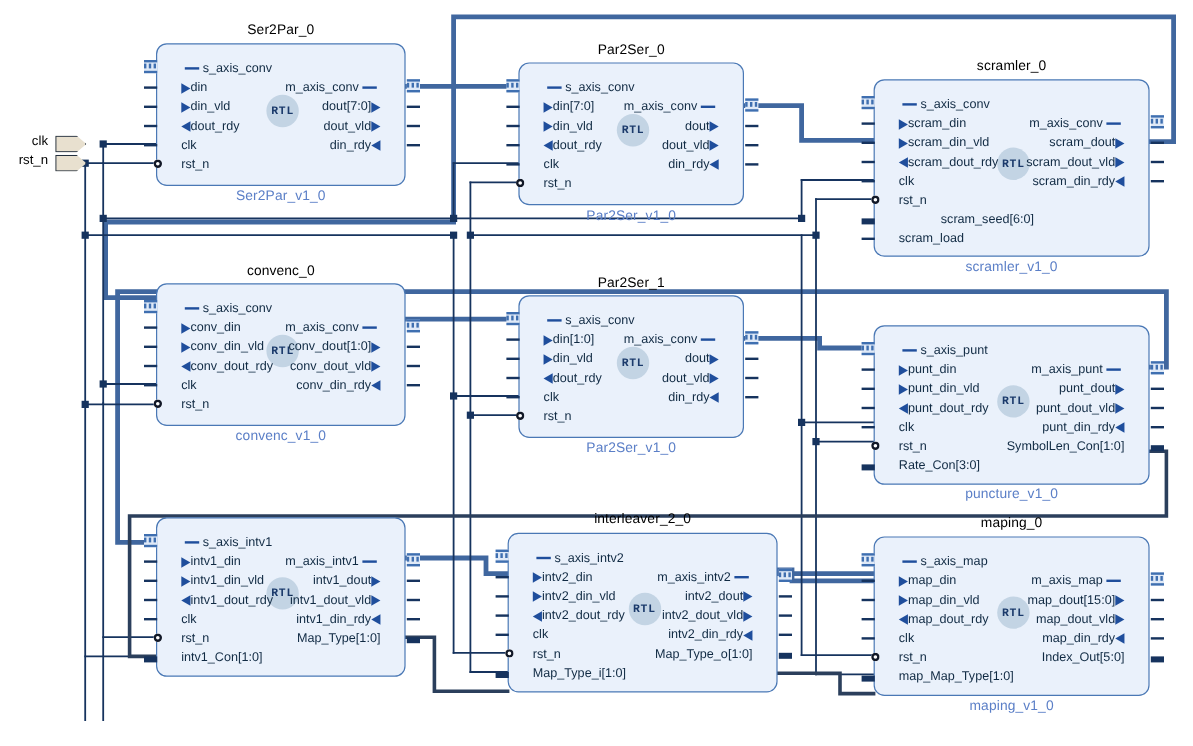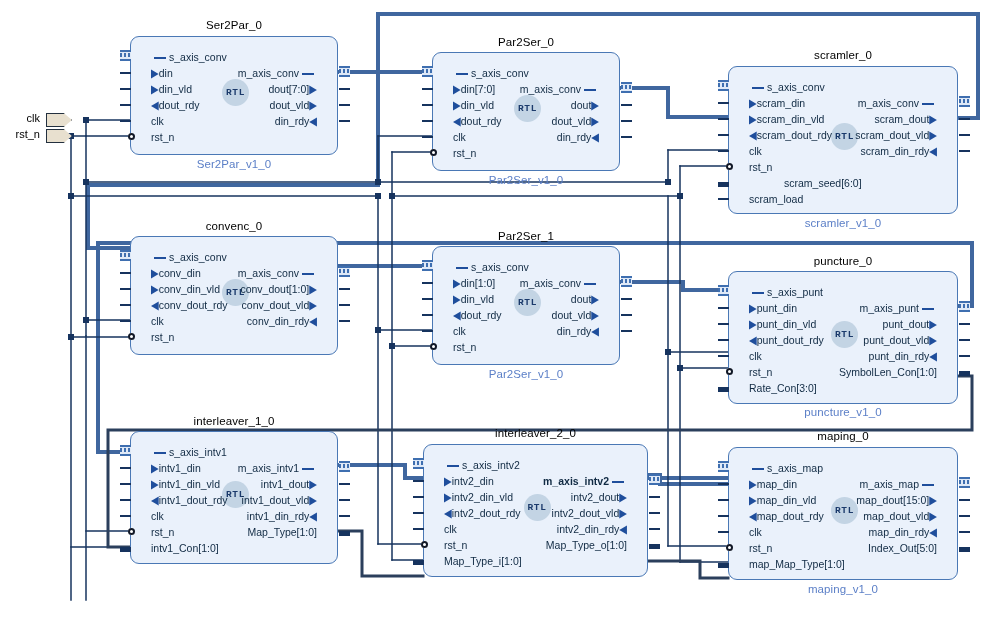--- a/index.html
+++ b/index.html
@@ -325,20 +325,21 @@
       <div class="pin inv" style="top: 96px; left: -3px;"></div>
       <div class="port right" style="top: 30px;"><span>m_axis_conv</span><span class="dash"></span></div>
       <div class="pin axi" style="top: 29px; left: 208px;"></div>
       <div class="port right" style="top: 46px;"><span>conv_dout[1:0]</span><span class="tri">▶</span></div>
       <div class="pin" style="top: 51px; left: 208px;"></div>
       <div class="port right" style="top: 62px;"><span>conv_dout_vld</span><span class="tri">▶</span></div>
       <div class="pin" style="top: 67px; left: 208px;"></div>
       <div class="port right" style="top: 78px;"><span>conv_din_rdy</span><span class="tri">◀</span></div>
       <div class="pin" style="top: 83px; left: 208px;"></div>
     </div>
+  <div class="vlnv-name" style="left:130px;top:358px;width:208px;">convenc_v1_0</div>
 
   <div class="inst-name" style="left:432px;top:230px;width:188px;">Par2Ser_1</div>
   <div class="blk" id="b4" style="left:432px;top:246px;width:188px;height:119px;">
       <div class="rtl" style="left: 81px; top: 41.5px;">RTL</div>
       <div class="port left" style="top: 14px;"><span class="dash"></span><span>s_axis_conv</span></div>
       <div class="pin axi" style="top: 13px; left: -11px;"></div>
       <div class="port left" style="top: 30px;"><span class="tri">▶</span><span>din[1:0]</span></div>
       <div class="pin" style="top: 35px; left: -11px;"></div>
       <div class="port left" style="top: 46px;"><span class="tri">▶</span><span>din_vld</span></div>
       <div class="pin" style="top: 51px; left: -11px;"></div>
@@ -352,21 +353,20 @@
       <div class="pin axi" style="top: 29px; left: 188px;"></div>
       <div class="port right" style="top: 46px;"><span>dout</span><span class="tri">▶</span></div>
       <div class="pin" style="top: 51px; left: 188px;"></div>
       <div class="port right" style="top: 62px;"><span>dout_vld</span><span class="tri">▶</span></div>
       <div class="pin" style="top: 67px; left: 188px;"></div>
       <div class="port right" style="top: 78px;"><span>din_rdy</span><span class="tri">◀</span></div>
       <div class="pin" style="top: 83px; left: 188px;"></div>
     </div>
   <div class="vlnv-name" style="left:432px;top:368px;width:188px;">Par2Ser_v1_0</div>
 
-  <div class="inst-name" style="left:728px;top:255px;width:230px;">puncture_0</div>
   <div class="blk" id="b5" style="left:728px;top:271px;width:230px;height:133px;">
       <div class="rtl" style="left: 102px; top: 48.5px;">RTL</div>
       <div class="port left" style="top: 14px;"><span class="dash"></span><span>s_axis_punt</span></div>
       <div class="pin axi" style="top: 13px; left: -11px;"></div>
       <div class="port left" style="top: 30px;"><span class="tri">▶</span><span>punt_din</span></div>
       <div class="pin" style="top: 35px; left: -11px;"></div>
       <div class="port left" style="top: 46px;"><span class="tri">▶</span><span>punt_din_vld</span></div>
       <div class="pin" style="top: 51px; left: -11px;"></div>
       <div class="port left" style="top: 62px;"><span class="tri">◀</span><span>punt_dout_rdy</span></div>
       <div class="pin" style="top: 67px; left: -11px;"></div>
@@ -382,21 +382,20 @@
       <div class="pin" style="top: 51px; left: 230px;"></div>
       <div class="port right" style="top: 62px;"><span>punt_dout_vld</span><span class="tri">▶</span></div>
       <div class="pin" style="top: 67px; left: 230px;"></div>
       <div class="port right" style="top: 78px;"><span>punt_din_rdy</span><span class="tri">◀</span></div>
       <div class="pin" style="top: 83px; left: 230px;"></div>
       <div class="port right" style="top: 94px;"><span>SymbolLen_Con[1:0]</span></div>
       <div class="pin bus" style="top: 99px; left: 230px;"></div>
     </div>
   <div class="vlnv-name" style="left:728px;top:406px;width:230px;">puncture_v1_0</div>
 
-  <div class="inst-name" style="left:130px;top:415px;width:208px;">interleaver_1_0</div>
   <div class="blk" id="b6" style="left:130px;top:431px;width:208px;height:133px;">
       <div class="rtl" style="left: 91px; top: 48.5px;">RTL</div>
       <div class="port left" style="top: 14px; text-align: right;"><span class="dash"></span><span>s_axis_intv1</span></div>
       <div class="pin axi" style="top: 13px; left: -11px;"></div>
       <div class="port left" style="top: 30px;"><span class="tri">▶</span><span>intv1_din</span></div>
       <div class="pin" style="top: 35px; left: -11px;"></div>
       <div class="port left" style="top: 46px;"><span class="tri">▶</span><span>intv1_din_vld</span></div>
       <div class="pin" style="top: 51px; left: -11px;"></div>
       <div class="port left" style="top: 62px;"><span class="tri">◀</span><span>intv1_dout_rdy</span></div>
       <div class="pin" style="top: 67px; left: -11px;"></div>
@@ -428,21 +427,21 @@
       <div class="port left" style="top: 46px;"><span class="tri">▶</span><span>intv2_din_vld</span></div>
       <div class="pin" style="top: 51px; left: -11px;"></div>
       <div class="port left" style="top: 62px;"><span class="tri">◀</span><span>intv2_dout_rdy</span></div>
       <div class="pin" style="top: 67px; left: -11px;"></div>
       <div class="port left" style="top: 78px;"><span>clk</span></div>
       <div class="pin" style="top: 83px; left: -11px;"></div>
       <div class="port left" style="top: 94px;"><span>rst_n</span></div>
       <div class="pin inv" style="top: 96px; left: -3px;"></div>
       <div class="port left" style="top: 110px;"><span>Map_Type_i[1:0]</span></div>
       <div class="pin bus" style="top: 115px; left: -11px;"></div>
-      <div class="port right" style="top: 30px; font-weight: bold;"><span>m_axis_intv2</span><span class="dash"></span></div>
+      <div class="port right" style="top: 30px;"><span>m_axis_intv2</span><span class="dash"></span></div>
       <div class="pin axi" style="top: 29px; left: 225px;"></div>
       <div class="port right" style="top: 46px;"><span>intv2_dout</span><span class="tri">▶</span></div>
       <div class="pin" style="top: 51px; left: 225px;"></div>
       <div class="port right" style="top: 62px;"><span>intv2_dout_vld</span><span class="tri">▶</span></div>
       <div class="pin" style="top: 67px; left: 225px;"></div>
       <div class="port right" style="top: 78px;"><span>intv2_din_rdy</span><span class="tri">◀</span></div>
       <div class="pin" style="top: 83px; left: 225px;"></div>
       <div class="port right" style="top: 94px;"><span>Map_Type_o[1:0]</span></div>
       <div class="pin bus" style="top: 99px; left: 225px;"></div>
     </div>

